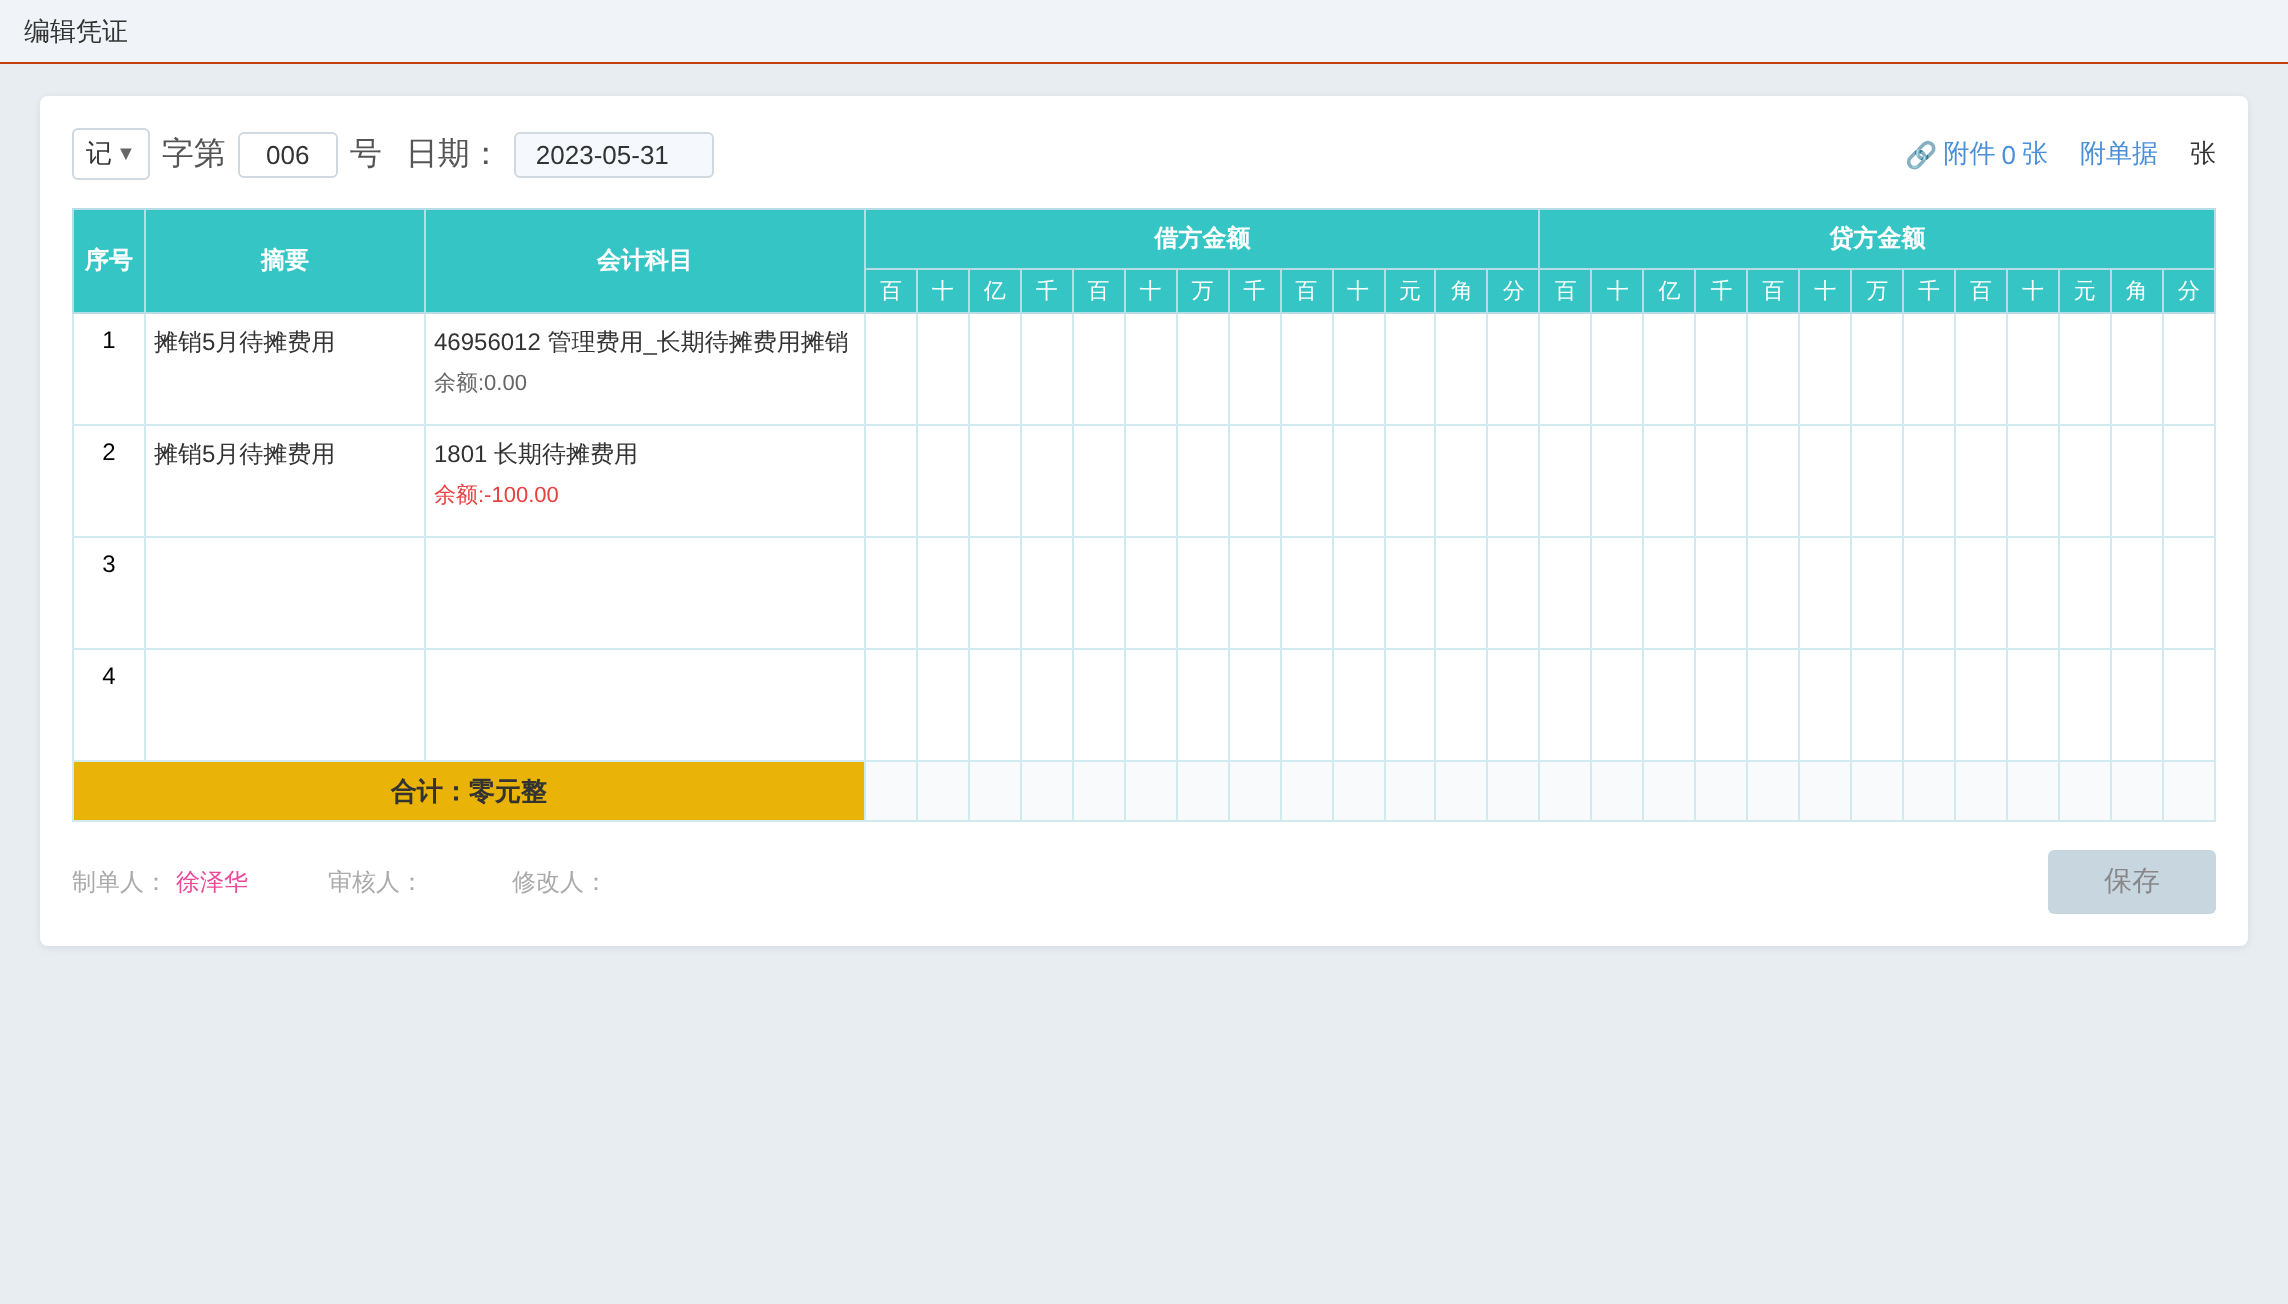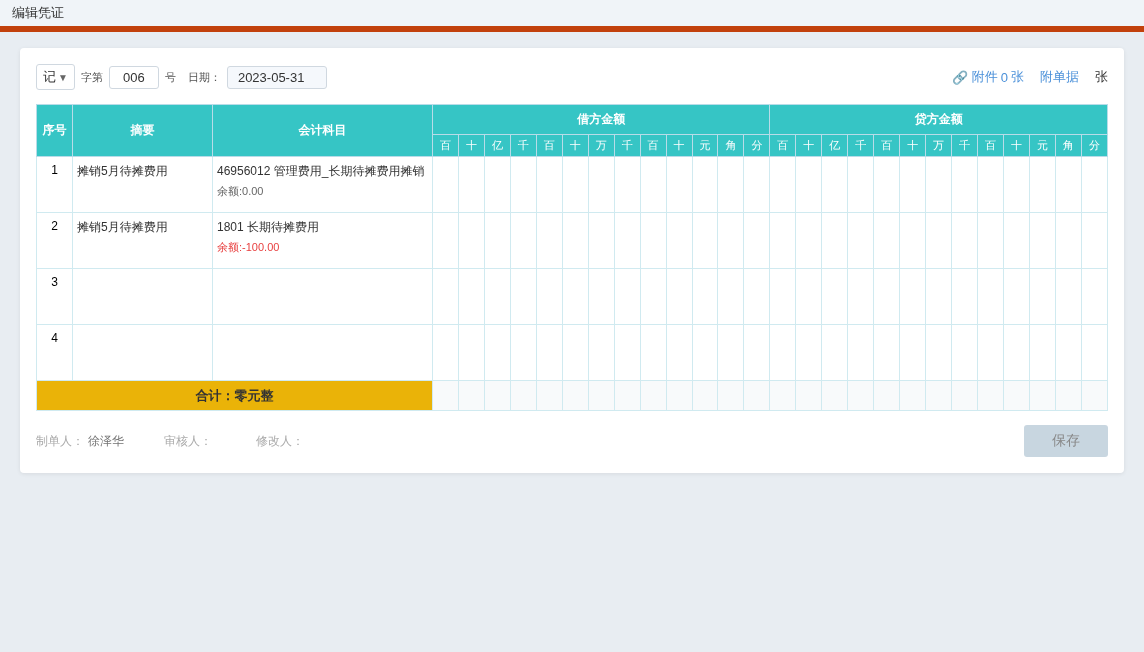--- a/index.html
+++ b/index.html
@@ -6,21 +6,21 @@
     body {
       font-family: "Microsoft YaHei", "PingFang SC", sans-serif;
       font-size: 13px;
       background: #e8edf2;
       width: 1144px;
       height: 652px;
       overflow: hidden;
     }
     .title-bar {
       background: #f0f4f8;
-      border-bottom: 6px solid #c2410c;
+      border-bottom: 1px solid #c2410c;
       padding: 6px 12px;
       font-size: 13px;
       color: #333;
       height: 32px;
       display: flex;
       align-items: center;
     }
     .main-container {
       padding: 16px 20px;
       background: #e8edf2;
@@ -72,21 +72,21 @@
       gap: 2px;
       border: 1px solid #d0d8e0;
       border-radius: 3px;
       padding: 3px 6px;
       font-size: 13px;
       cursor: pointer;
       color: #333;
       background: #fff;
     }
     .ji-select .arrow { font-size: 10px; color: #666; }
-    .field-label { color: #555; font-size: 11px; }
+    .field-label { color: #555; font-size: 16px; }
     .field-value {
       border: 1px solid #d0d8e0;
       border-radius: 3px;
       padding: 3px 8px;
       font-size: 13px;
       color: #333;
       background: #fff;
       min-width: 50px;
       text-align: center;
     }
@@ -176,21 +176,21 @@
     .footer-row {
       display: flex;
       align-items: center;
       gap: 40px;
       margin-top: 14px;
       color: #aaa;
       font-size: 12px;
     }
     .footer-row .person { display: flex; gap: 4px; align-items: center; }
     .footer-row .person-label { color: #aaa; }
-    .footer-row .person-value { color: #737373; }
+    .footer-row .person-value { color: #ec4899; }
 
     .save-btn-wrap {
       display: flex;
       justify-content: flex-end;
       margin-top: 8px;
     }
     .save-btn {
       background: #c8d6e0;
       color: #888;
       border: none;

